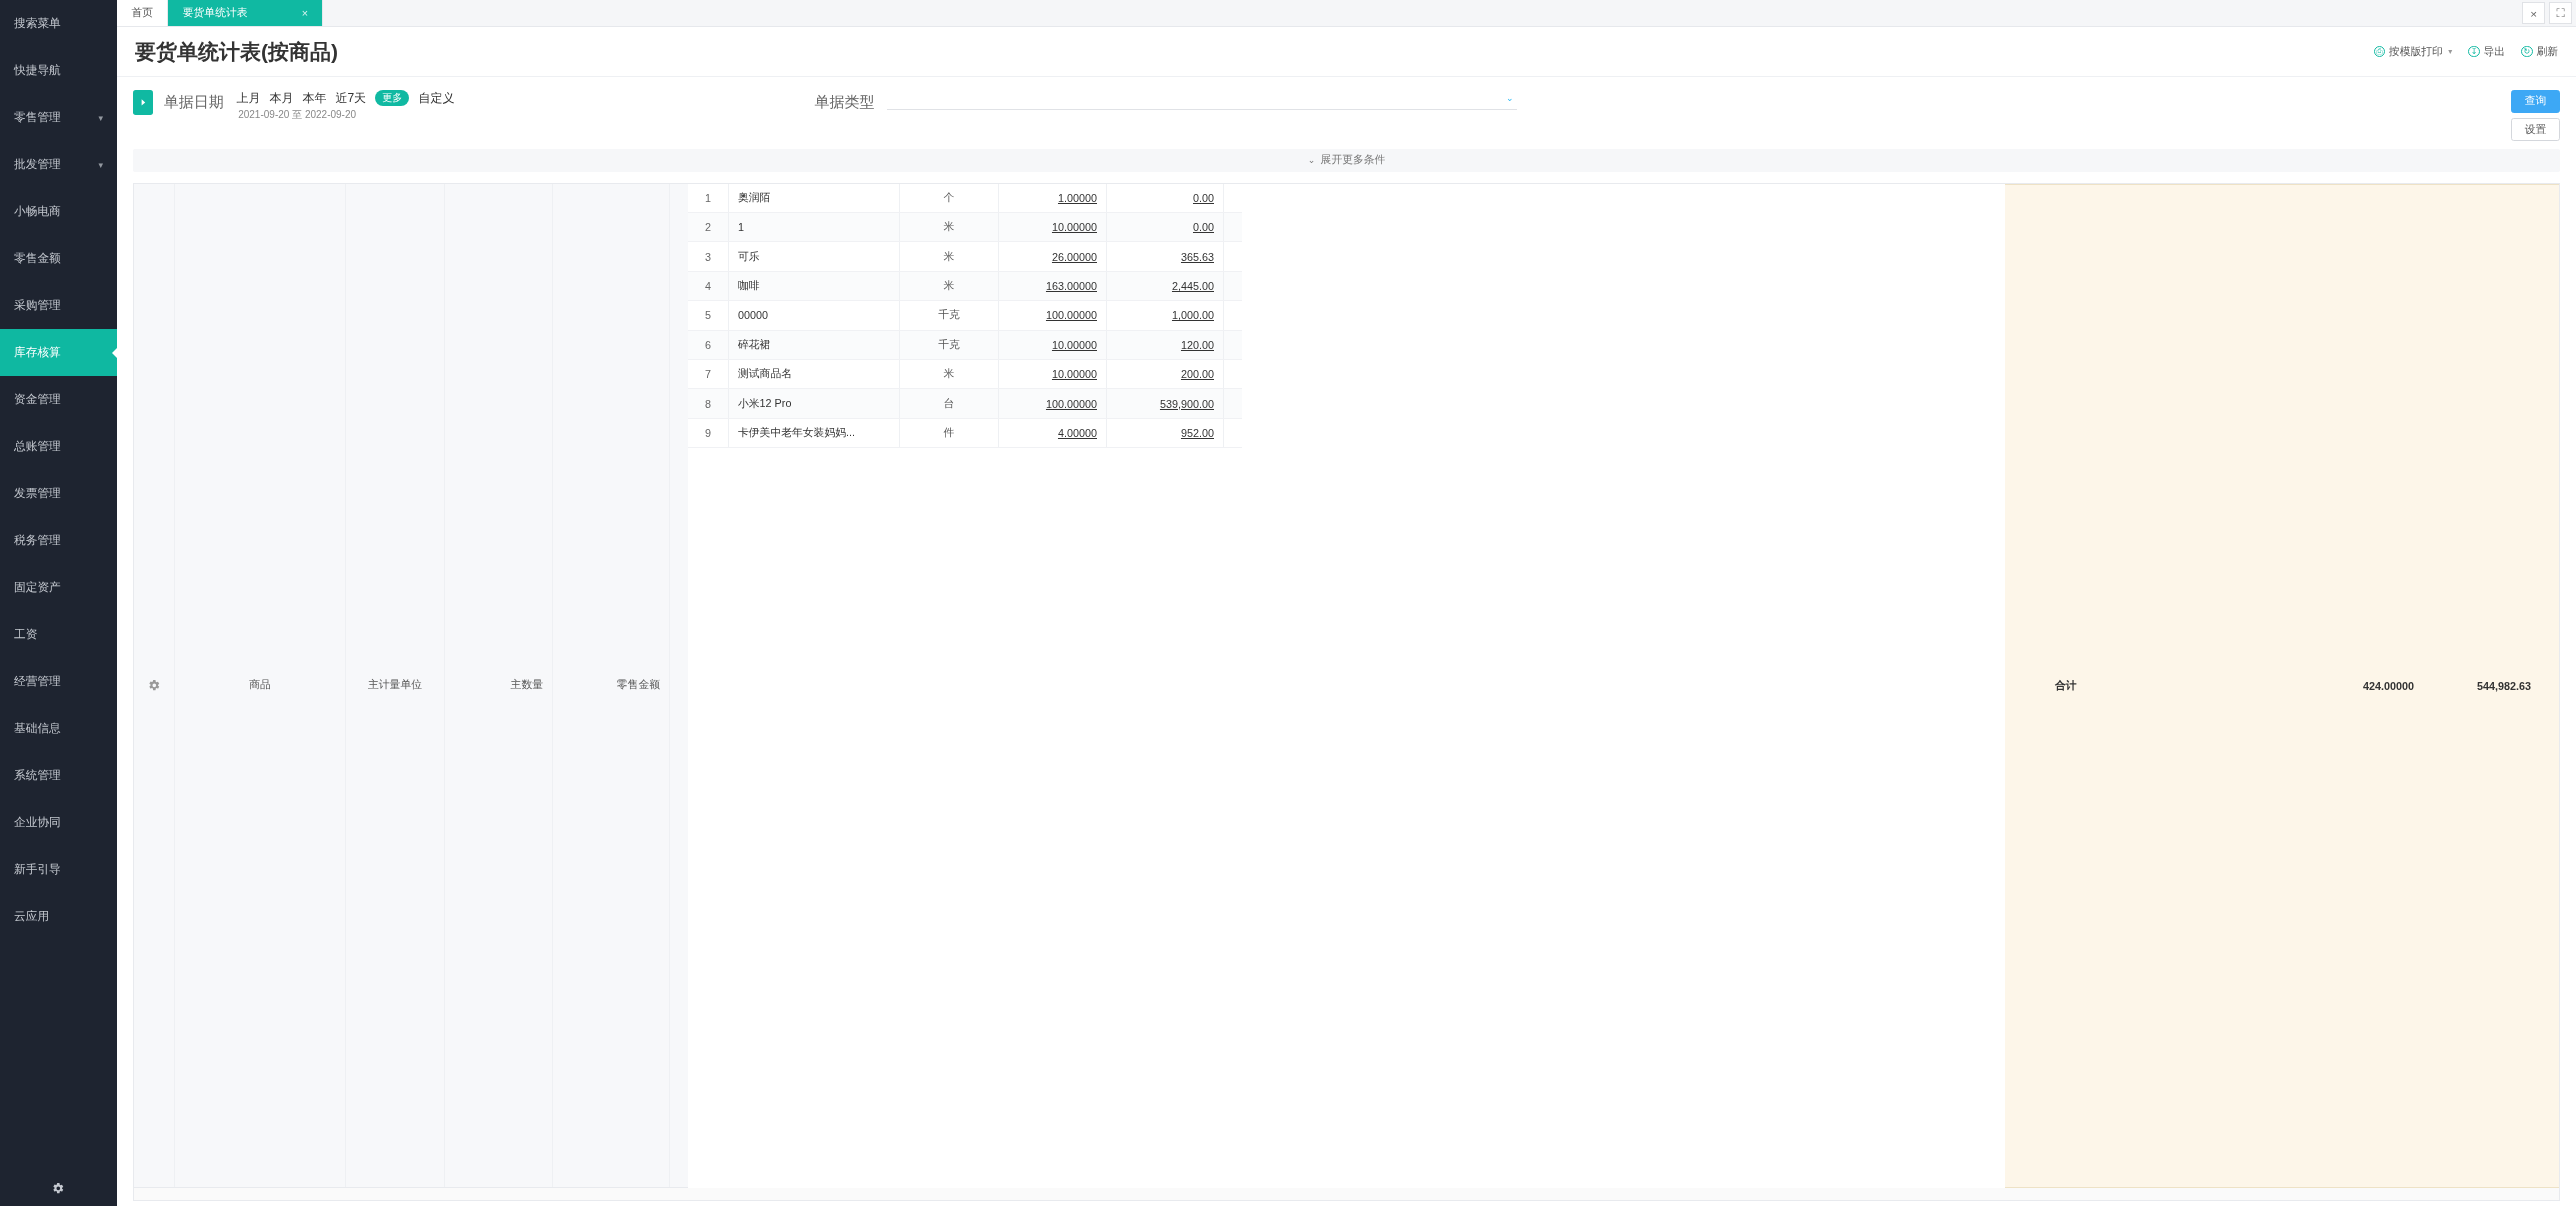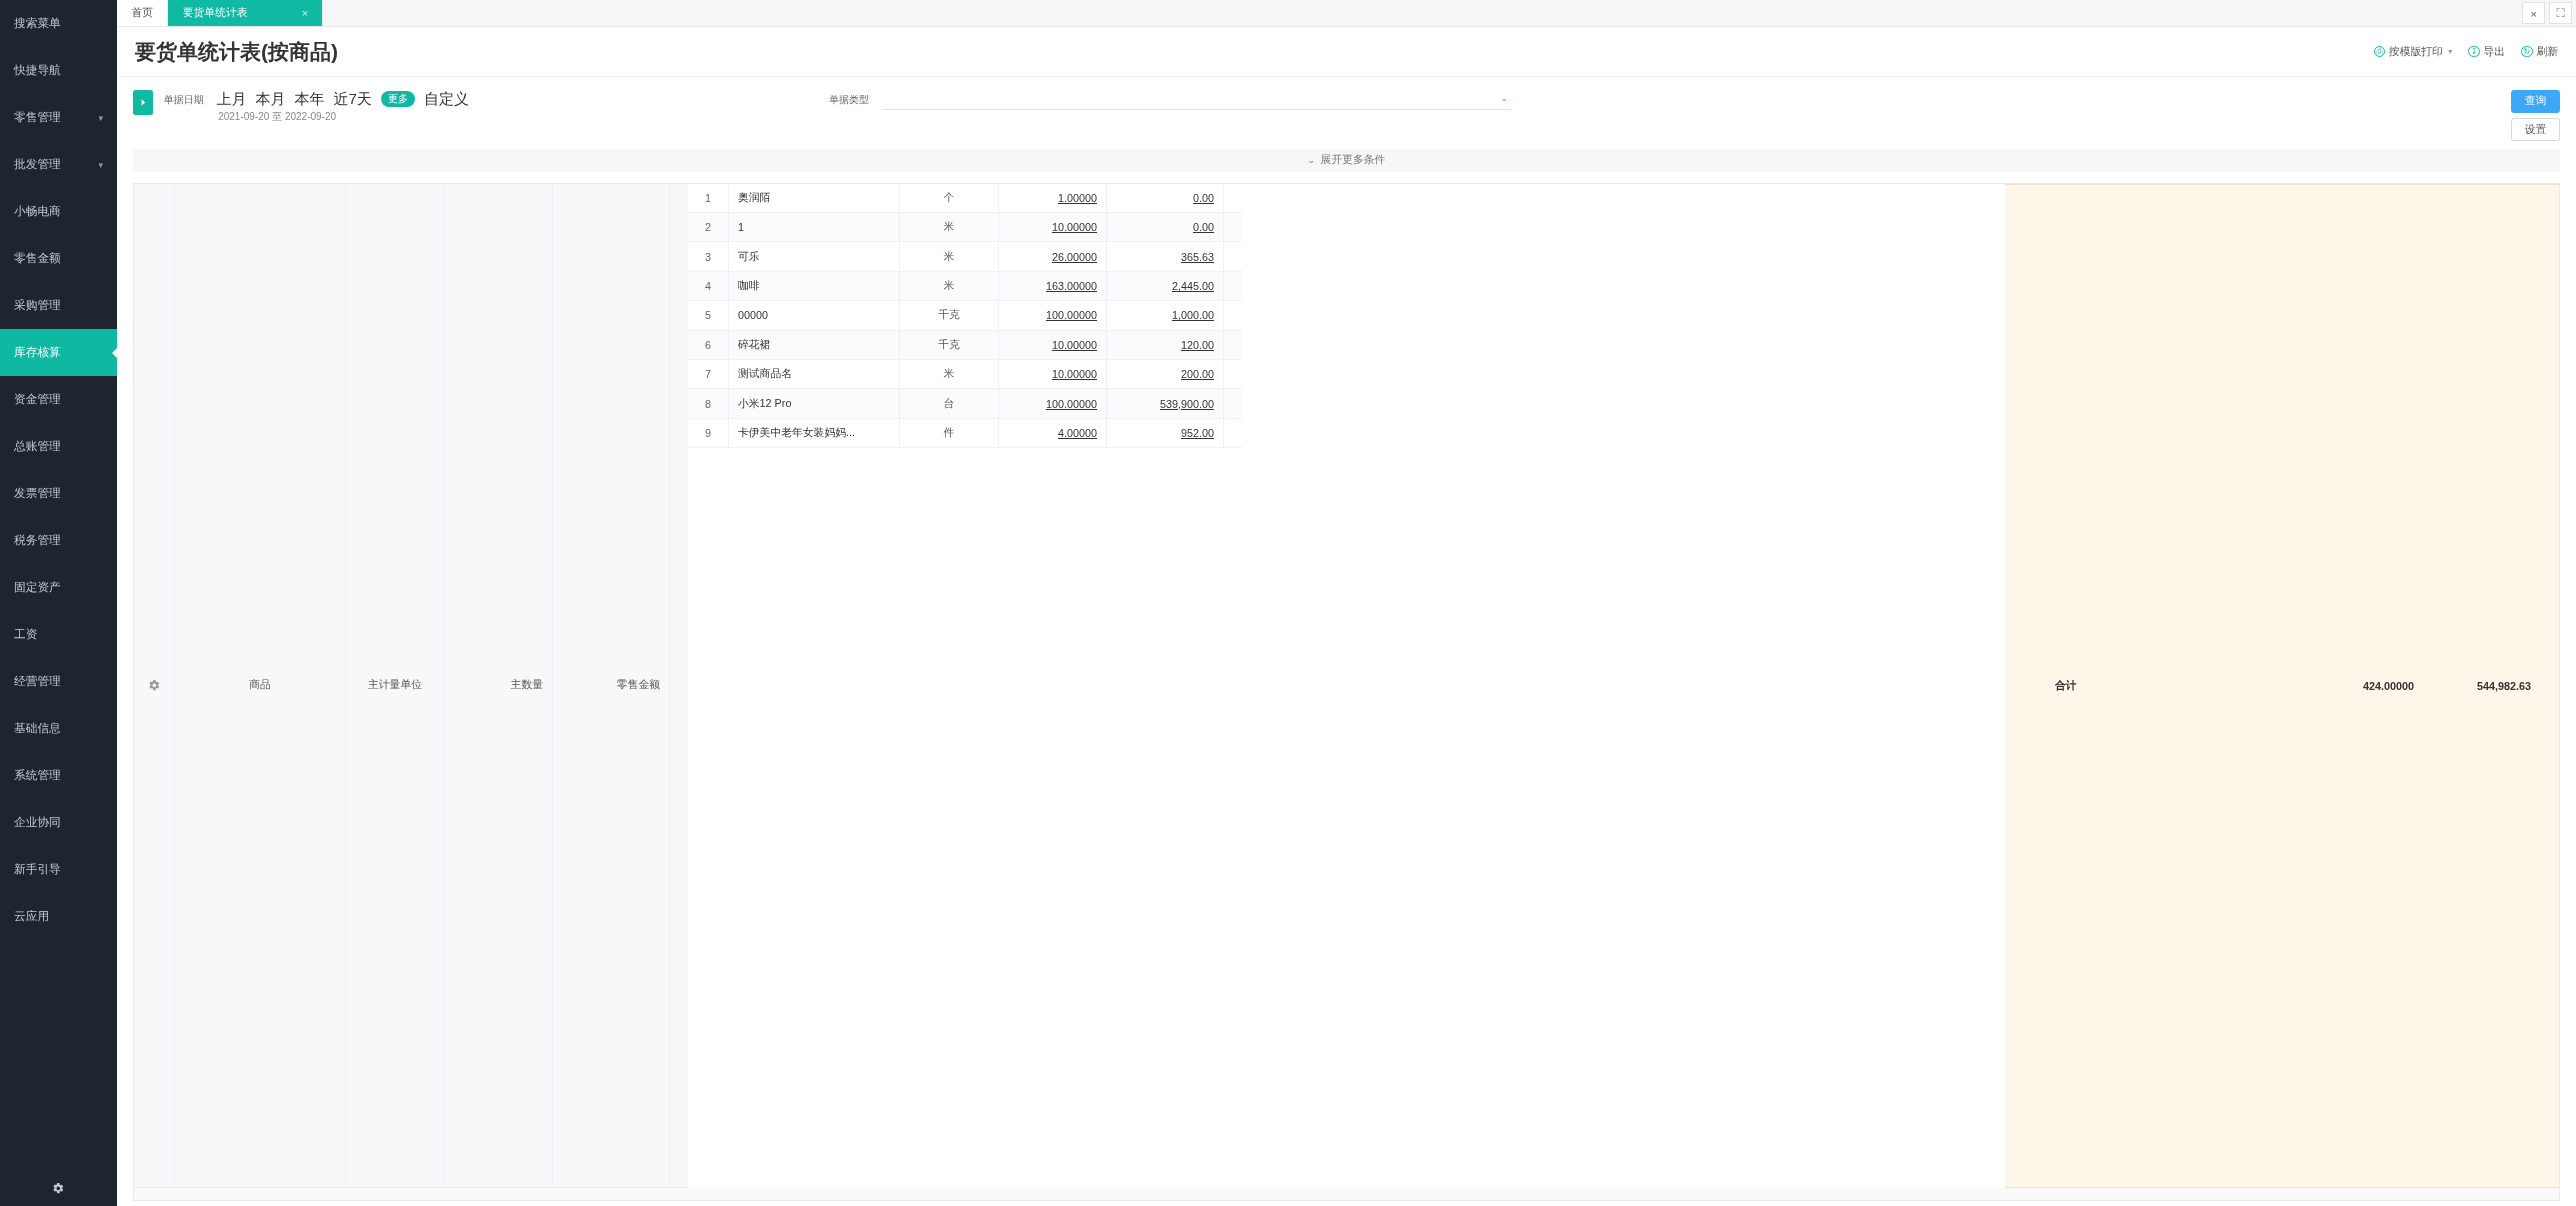--- a/index.html
+++ b/index.html
@@ -36,24 +36,24 @@
 .pa .chev2 { font-size: 8px; color: #999; margin-left: 1.8px; }
 
 
 .filter-wrap { padding: 7.2px 16px 0 16px; }
 .filter-bar { background: #fff; position: relative; }
 .filter-row { display: flex; align-items: flex-start; gap: 0; padding: 5.4px 0; }
 .expand-toggle { width: 20px; height: 25px; background: #10b9a2; border-radius: 2.7px; display: flex; align-items: center; justify-content: center; color: #fff; cursor: pointer; margin-right: 10.8px; flex-shrink: 0; }
 .expand-toggle svg { width: 10.8px; height: 10.8px; fill: #fff; }
 .fcol { display: flex; align-items: flex-start; }
 .fcol.date { flex: 0 0 auto; margin-right: 36px; }
-.flabel { color: #666; font-size: 10px; padding-top: 3.6px; margin-right: 12.6px; white-space: nowrap; }
+.flabel { color: #666; font-size: 15px; padding-top: 3.6px; margin-right: 12.6px; white-space: nowrap; }
 .date-quick { display: flex; flex-direction: column; align-items: flex-start; }
 .dq-row { display: flex; align-items: center; gap: 9px; }
-.dq { color: #333; cursor: pointer; font-size: 15px; }
+.dq { color: #333; cursor: pointer; font-size: 12px; }
 .dq.badge { background: #10b9a2; color: #fff; border-radius: 9px; padding: 0.9px 7.2px; font-size: 10px; }
 .drange { color: #888; font-size: 10px; margin-top: 1.8px; padding-left: 1.8px; }
 .fcol.type { flex: 0 0 auto; margin-left: 324px; }
 .fcol.store { flex: 0 0 auto; margin-left: 108px; }
 .finput { width: 630px; border: none; border-bottom: 0.9px solid #e0e2e6; padding: 3.6px 20px 3.6px 3.6px; font-size: 10.8px; color: #333; background: transparent; position: relative; }
 .finput-wrap { position: relative; }
 .finput-wrap .caret { position: absolute; right: 3.6px; top: 3.6px; font-size: 9px; color: #27b8f5; }
 .finput-wrap .dots { position: absolute; right: 3.6px; top: 1.8px; font-size: 12.6px; color: #27b8f5; letter-spacing: 0.9px; }
 .fbtns { margin-left: auto; display: flex; flex-direction: column; gap: 5.4px; align-items: flex-end; flex-shrink: 0; }
 .btn { border: 0.9px solid #d4d7dc; background: #fff; color: #555; border-radius: 2.7px; padding: 3.6px 12.6px; font-size: 10.8px; cursor: pointer; min-width: 47px; text-align: center; }

